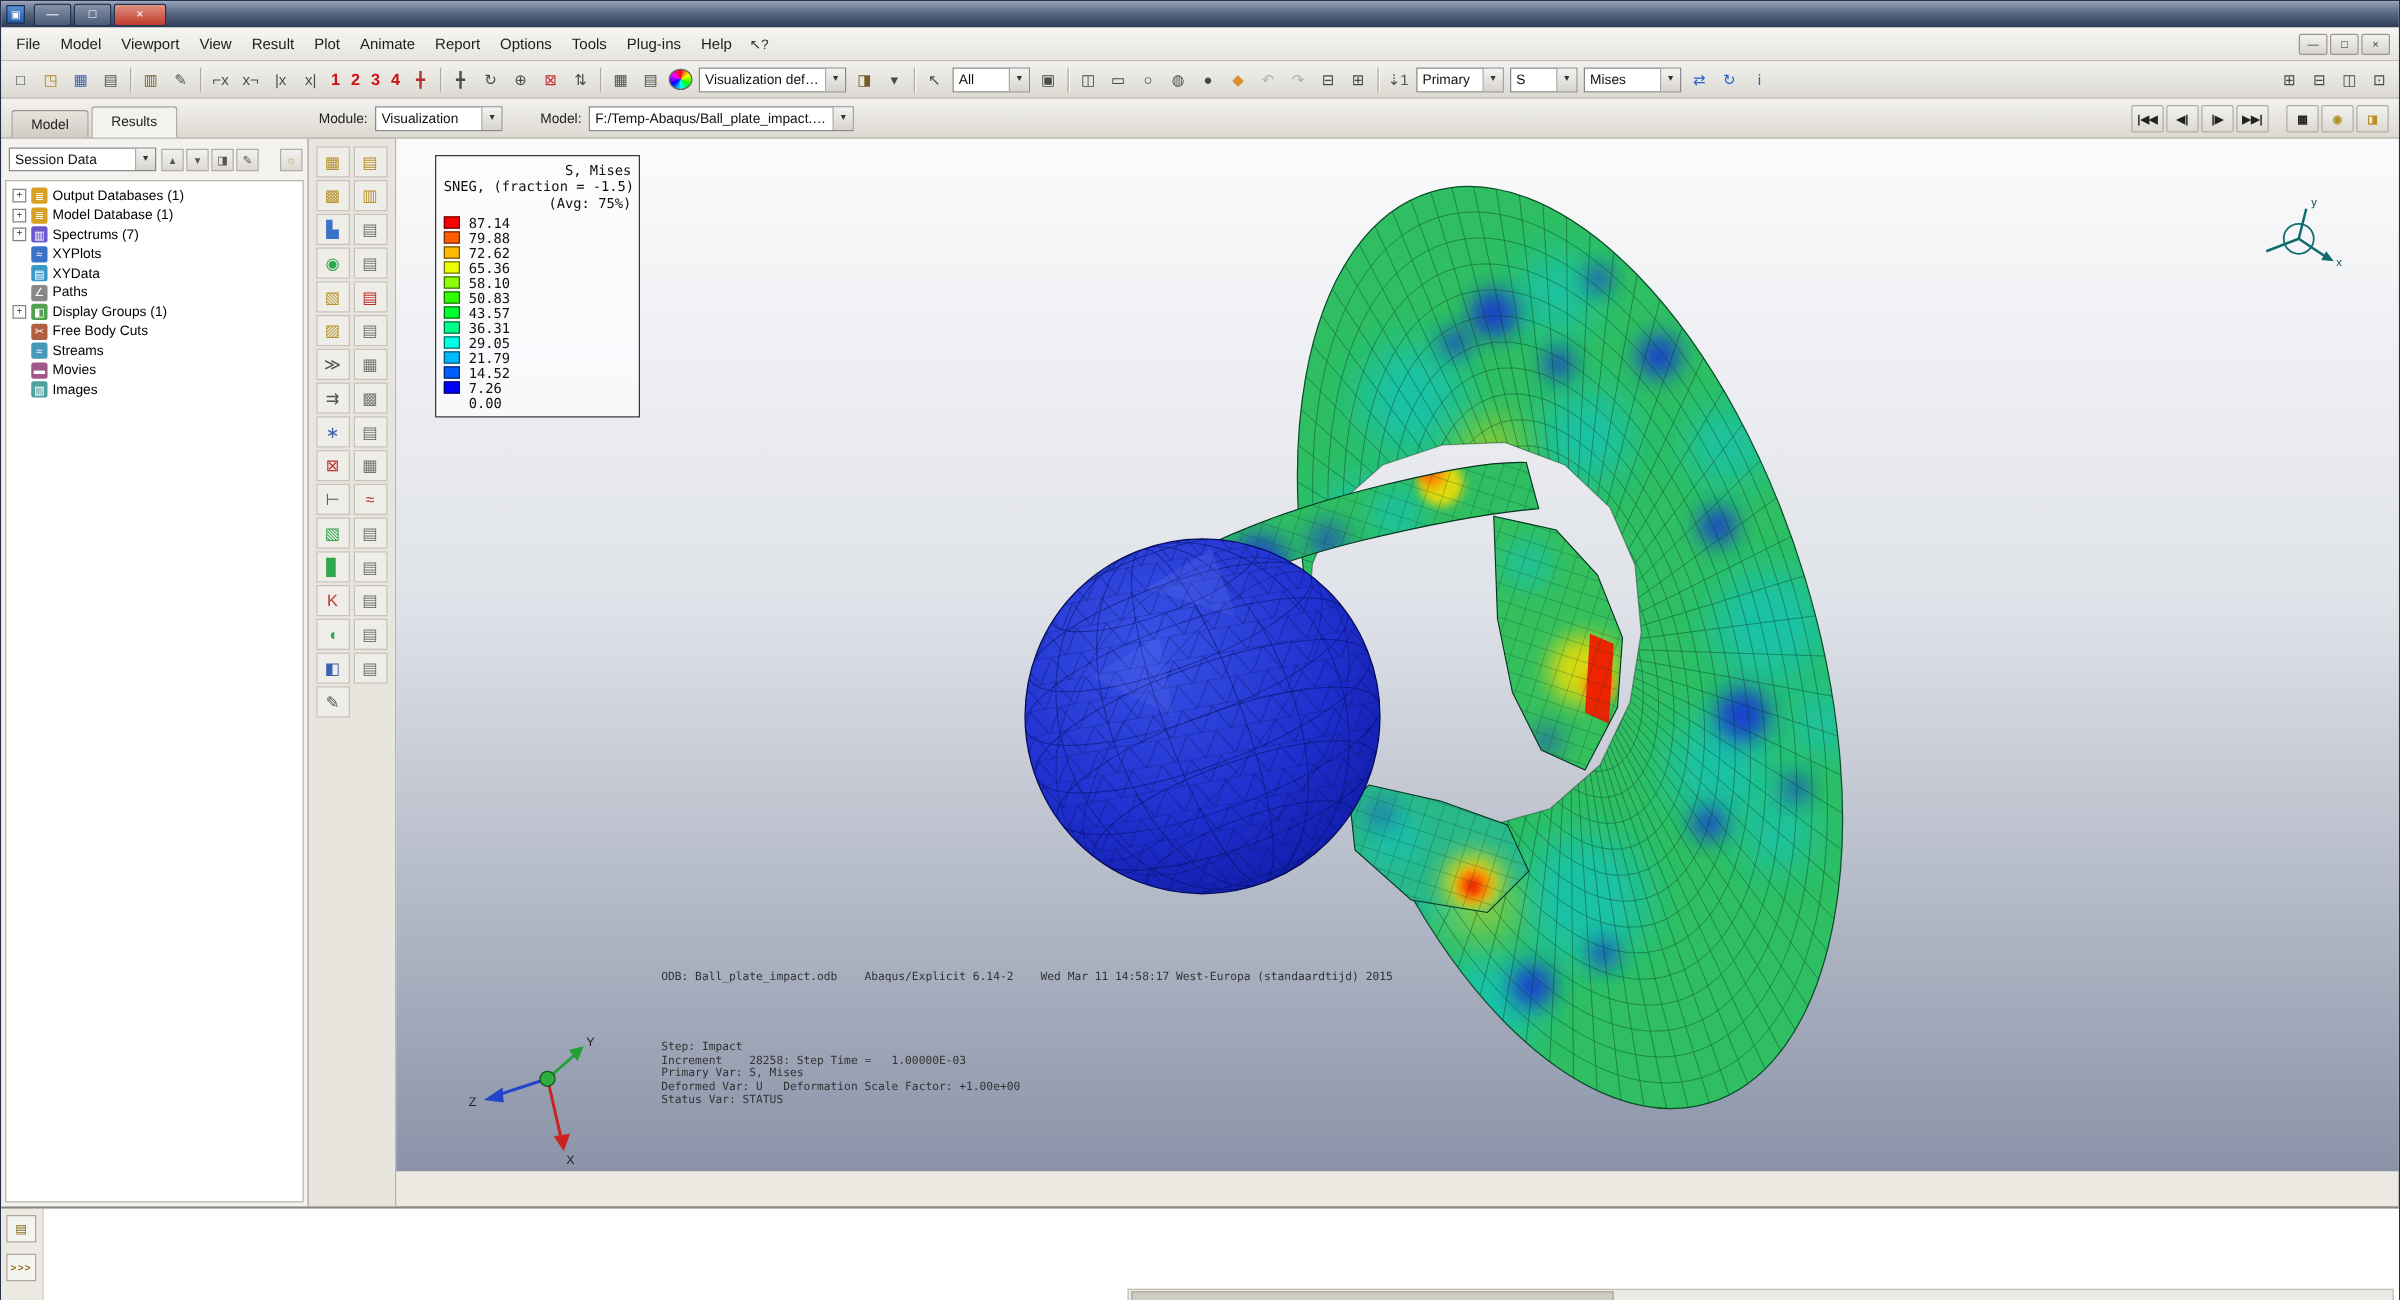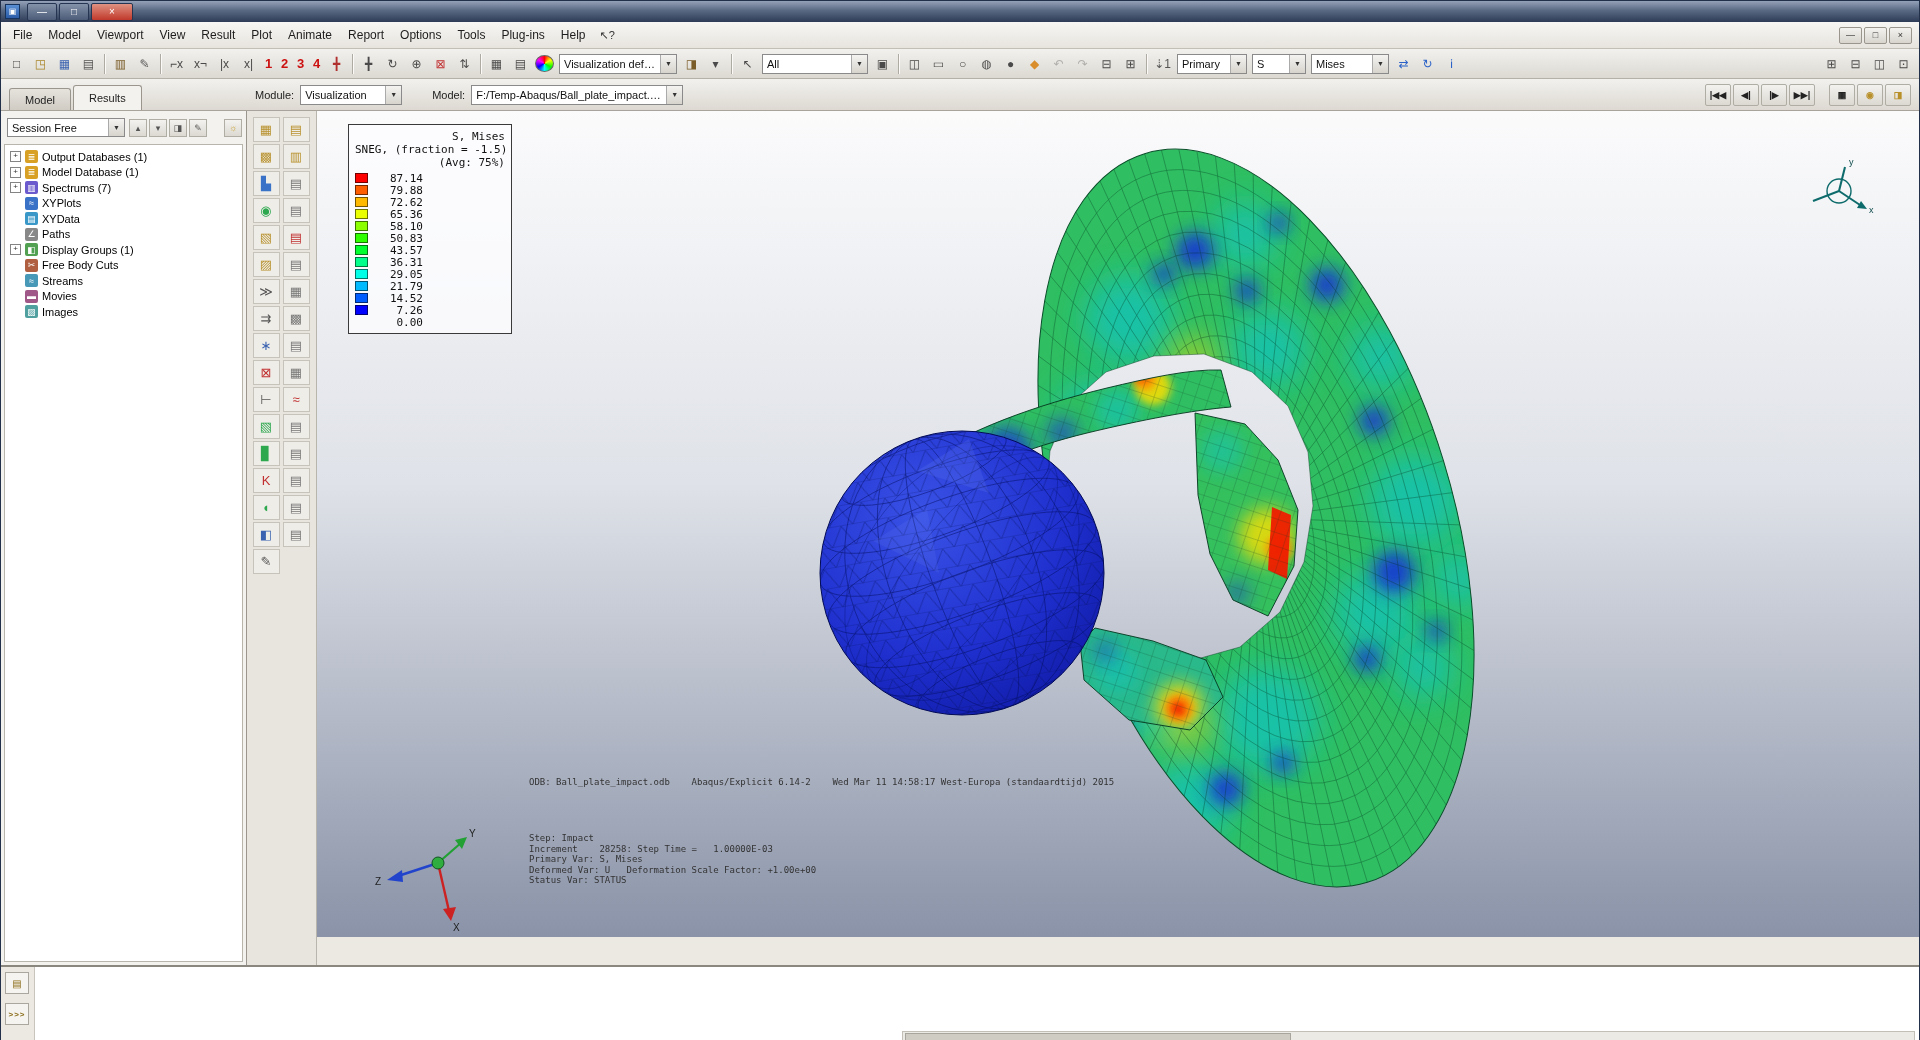--- a/index.html
+++ b/index.html
@@ -82,21 +82,21 @@
   #scene{position:absolute;left:0;top:0;}
 
   #legend{position:absolute;left:31px;top:13px;width:164px;background:rgba(252,253,255,.78);
     border:1px solid #3a3a3a;padding:5px 6px;font-family:"DejaVu Sans Mono",monospace;
     font-size:11px;color:#111;box-sizing:border-box;}
   .ltitle{height:13px;line-height:13px;white-space:pre;text-align:right;}
   #legend-rows{margin-top:3px;}
   .lrow{display:flex;align-items:center;height:12px;}
   .lchip{width:13px;height:10px;margin-right:7px;border:1px solid rgba(0,0,0,.55);box-sizing:border-box;flex:none;}
   .lchip.empty{background:transparent;border-color:transparent;}
-  .lval{width:48px;text-align:right;}
+  .lval{width:48px;text-align:left;}
 
   #odbline{position:absolute;left:212px;top:666px;font-family:"DejaVu Sans Mono",monospace;
     font-size:9px;color:#333;white-space:pre;}
   #stateblock{position:absolute;left:212px;top:722px;font-family:"DejaVu Sans Mono",monospace;
     font-size:9px;color:#333;line-height:10.5px;white-space:pre;}
 
   #brandstrip{height:28px;background:linear-gradient(#f4f3f0,#dedbd4);display:flex;align-items:center;
     justify-content:flex-end;padding-right:16px;border-top:1px solid #b8b5ad;}
   .dsmark{color:#1464b4;font-style:italic;font-weight:bold;font-size:15px;margin-right:5px;}
   .simulia{color:#33689e;font-weight:bold;font-size:16px;letter-spacing:2px;}
@@ -178,21 +178,21 @@
       <span class="tbn">▤</span>
       <span class="tbn rainbow"></span>
       <div class="combo" style="width: 118px;">
         <span class="ct">Visualization defaults</span>
         <span class="arr">▼</span>
       </div>
       <span class="tbn" style="color: rgb(122, 92, 40);">◨</span>
       <span class="tbn">▾</span>
       <span class="sep"></span>
       <span class="tbn">↖</span>
-      <div class="combo" style="width: 106px;">
+      <div class="combo" style="width: 62px;">
         <span class="ct">All</span>
         <span class="arr">▼</span>
       </div>
       <span class="tbn">▣</span>
       <span class="sep"></span>
       <span class="tbn">◫</span>
       <span class="tbn">▭</span>
       <span class="tbn">○</span>
       <span class="tbn">◍</span>
       <span class="tbn">●</span>
@@ -253,21 +253,21 @@
           <div class="pb" style="color: rgb(184, 144, 42);">◨</div>
         </div>
     </div>
   </div>
 
   <div id="mainrow">
 
     <div id="treepanel">
       <div id="treehead">
         <div class="combo">
-          <span class="ct">Session Free</span>
+          <span class="ct">Session Data</span>
           <span class="arr">▼</span>
         </div>
         <div id="treeheadbtns" style="display:flex;gap:2px;flex:1;">
             <div class="thb">▴</div>
             <div class="thb">▾</div>
             <div class="thb">◨</div>
             <div class="thb">✎</div>
             <div class="thb push">☼</div>
           </div>
       </div>

